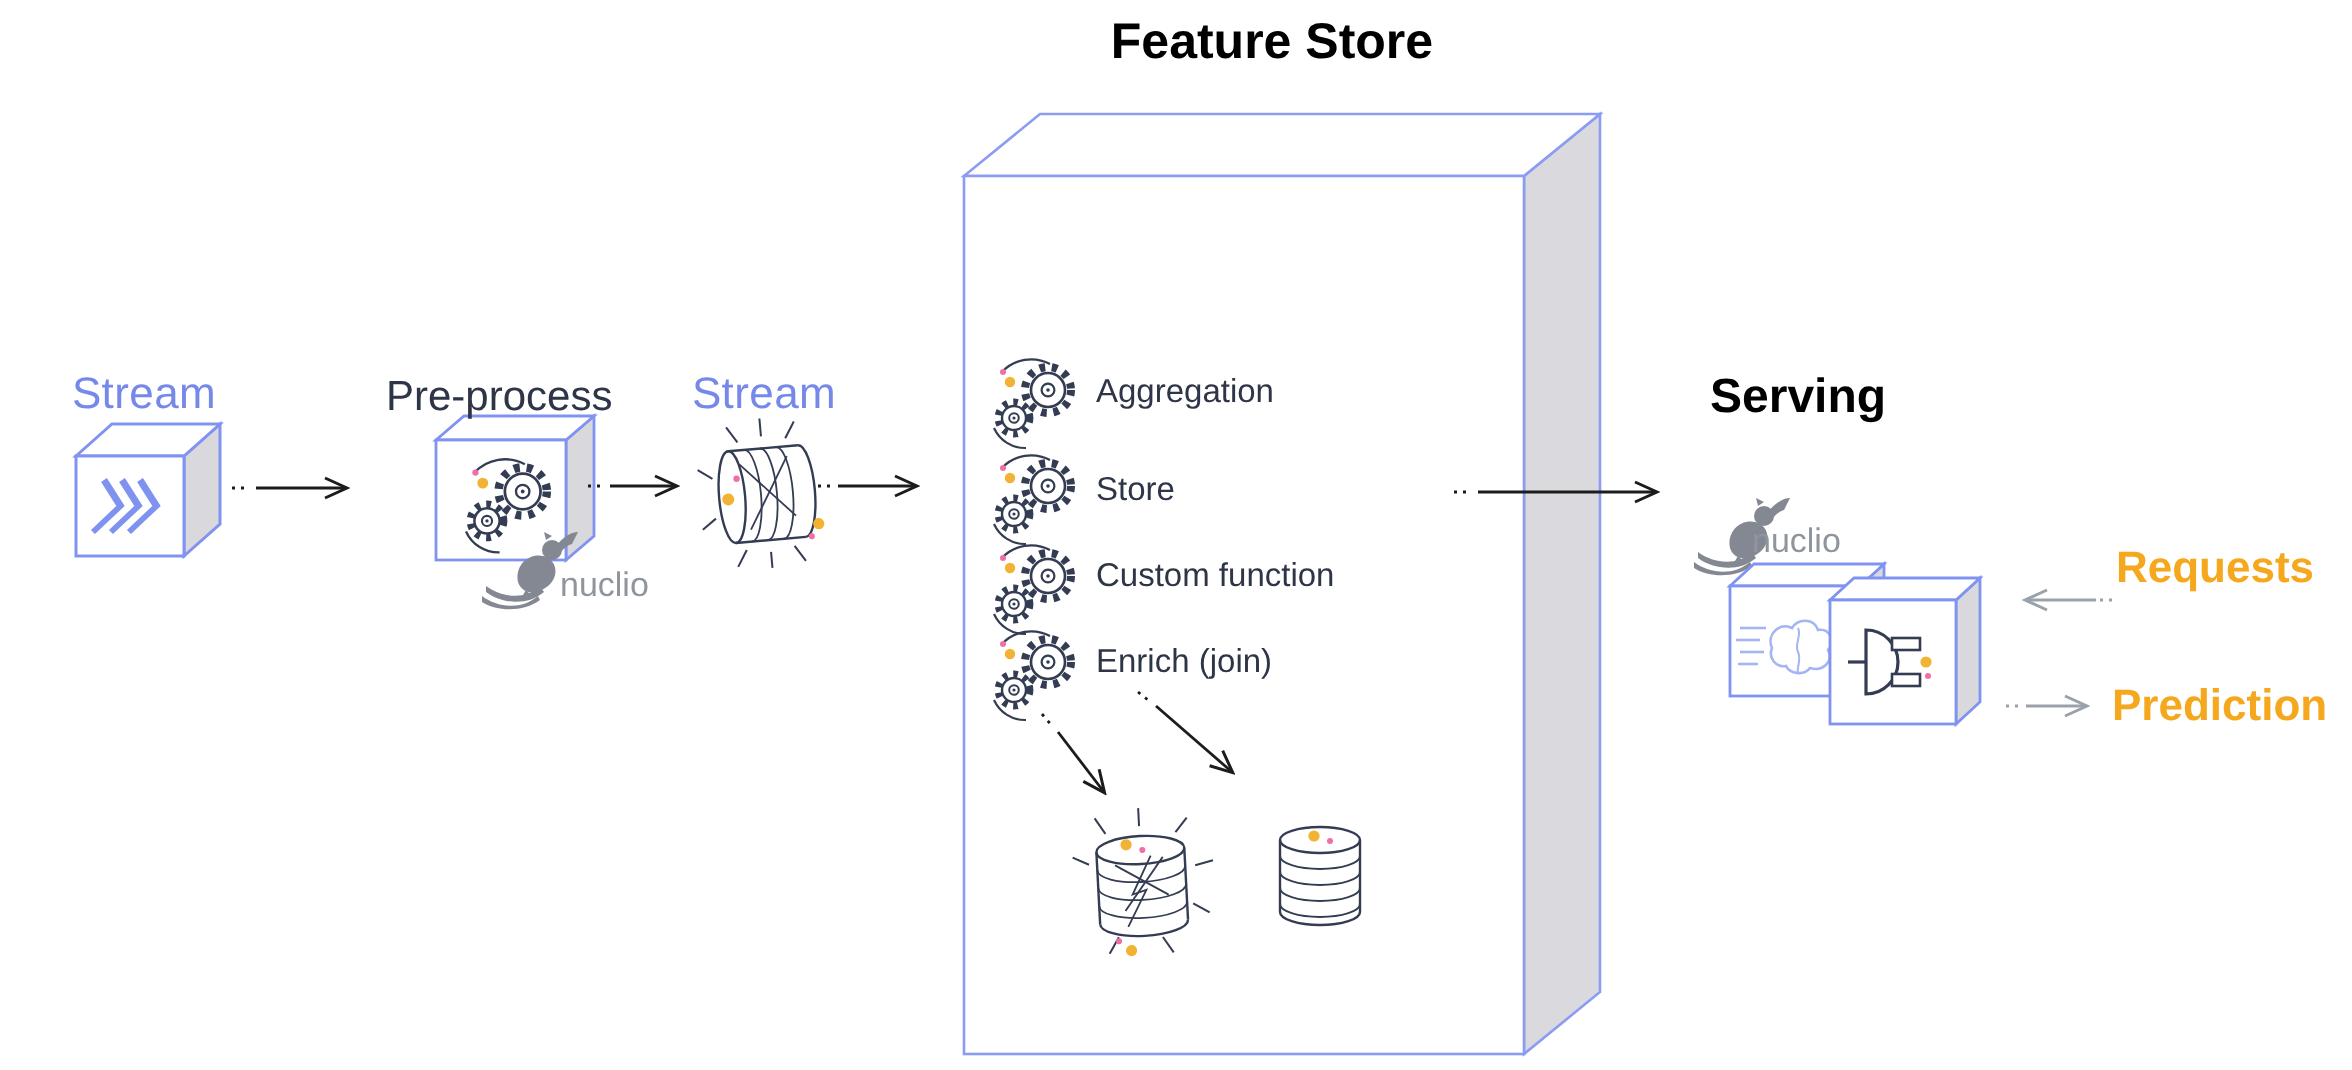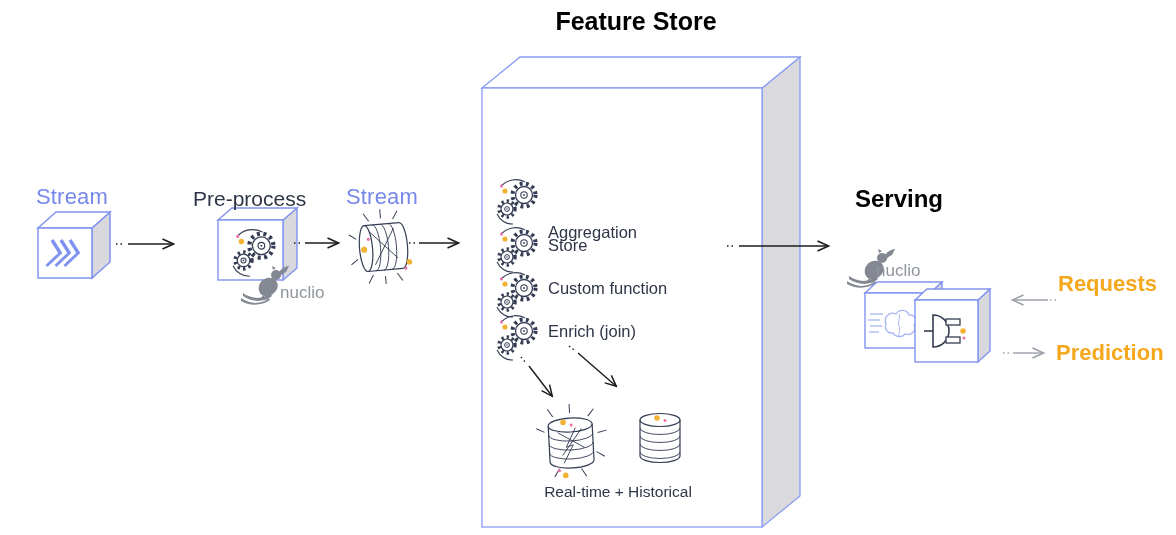--- a/index.html
+++ b/index.html
@@ -230,26 +230,25 @@
   </g>
 </svg>
 
   <div class="lbl lbl-peri lbl-stream1">Stream</div>
   <div class="lbl lbl-dark lbl-preprocess">Pre-process</div>
   <div class="lbl lbl-nuclio" style="left:280px;top:283px;">nuclio</div>
   <div class="lbl lbl-peri lbl-stream2">Stream</div>
 
   <div class="lbl lbl-fs-title">Feature Store</div>
 
-  <div class="lbl lbl-dark fn-label" style="top:187px;margin-top:36px;">Aggregation</div>
+  <div class="lbl lbl-dark fn-label" style="top:187px;">Aggregation</div>
   <div class="lbl lbl-dark fn-label" style="top:236px;">Store</div>
   <div class="lbl lbl-dark fn-label" style="top:279px;">Custom function</div>
   <div class="lbl lbl-dark fn-label" style="top:322px;">Enrich (join)</div>
 
-  <div class="lbl lbl-dark lbl-storage">Real-time + Historical</div>
 
   <div class="lbl lbl-serving" style="top:187px;">Serving</div>
   <div class="lbl lbl-nuclio" style="left:876px;top:261px;">nuclio</div>
 
   <div class="lbl lbl-io" style="left:1058px;top:271px;">Requests</div>
   <div class="lbl lbl-io" style="left:1056px;top:340px;">Prediction</div>
 
 </div>
 
 </body></html>

